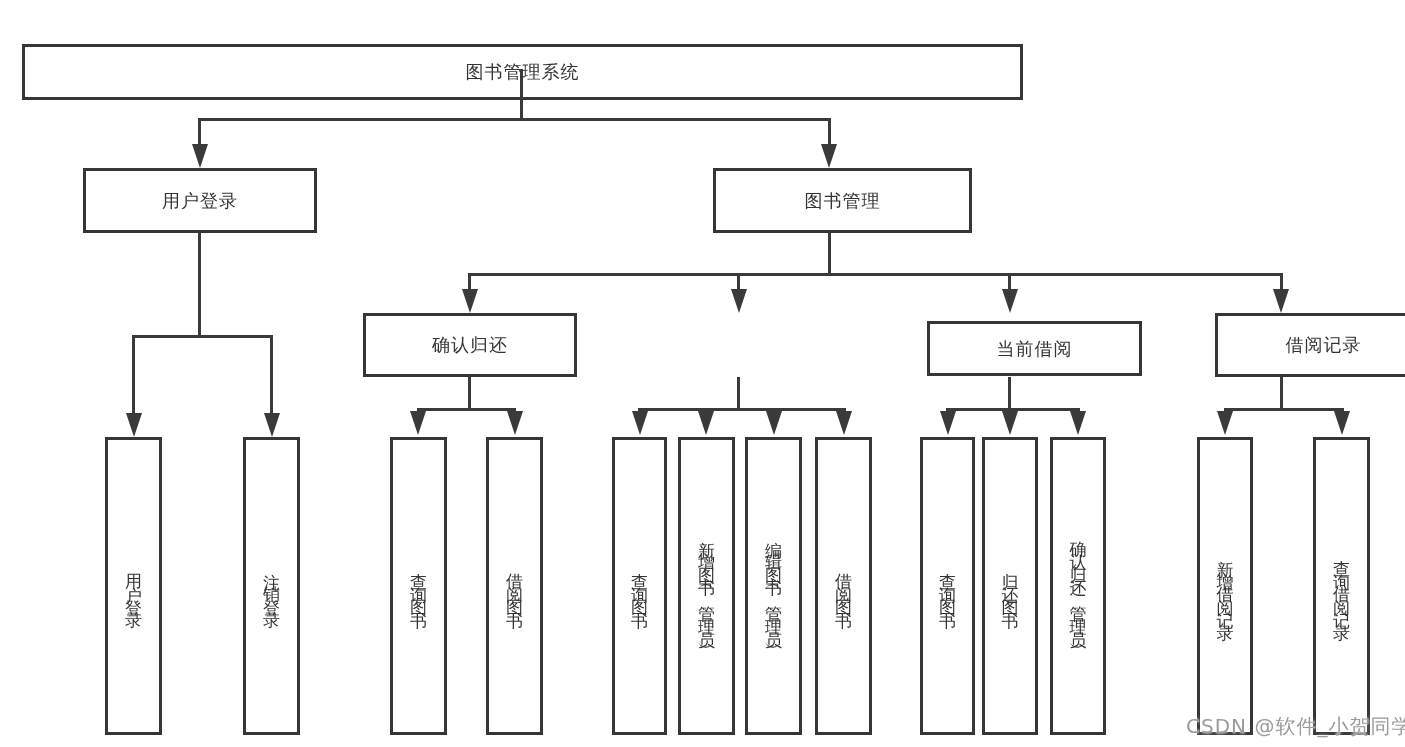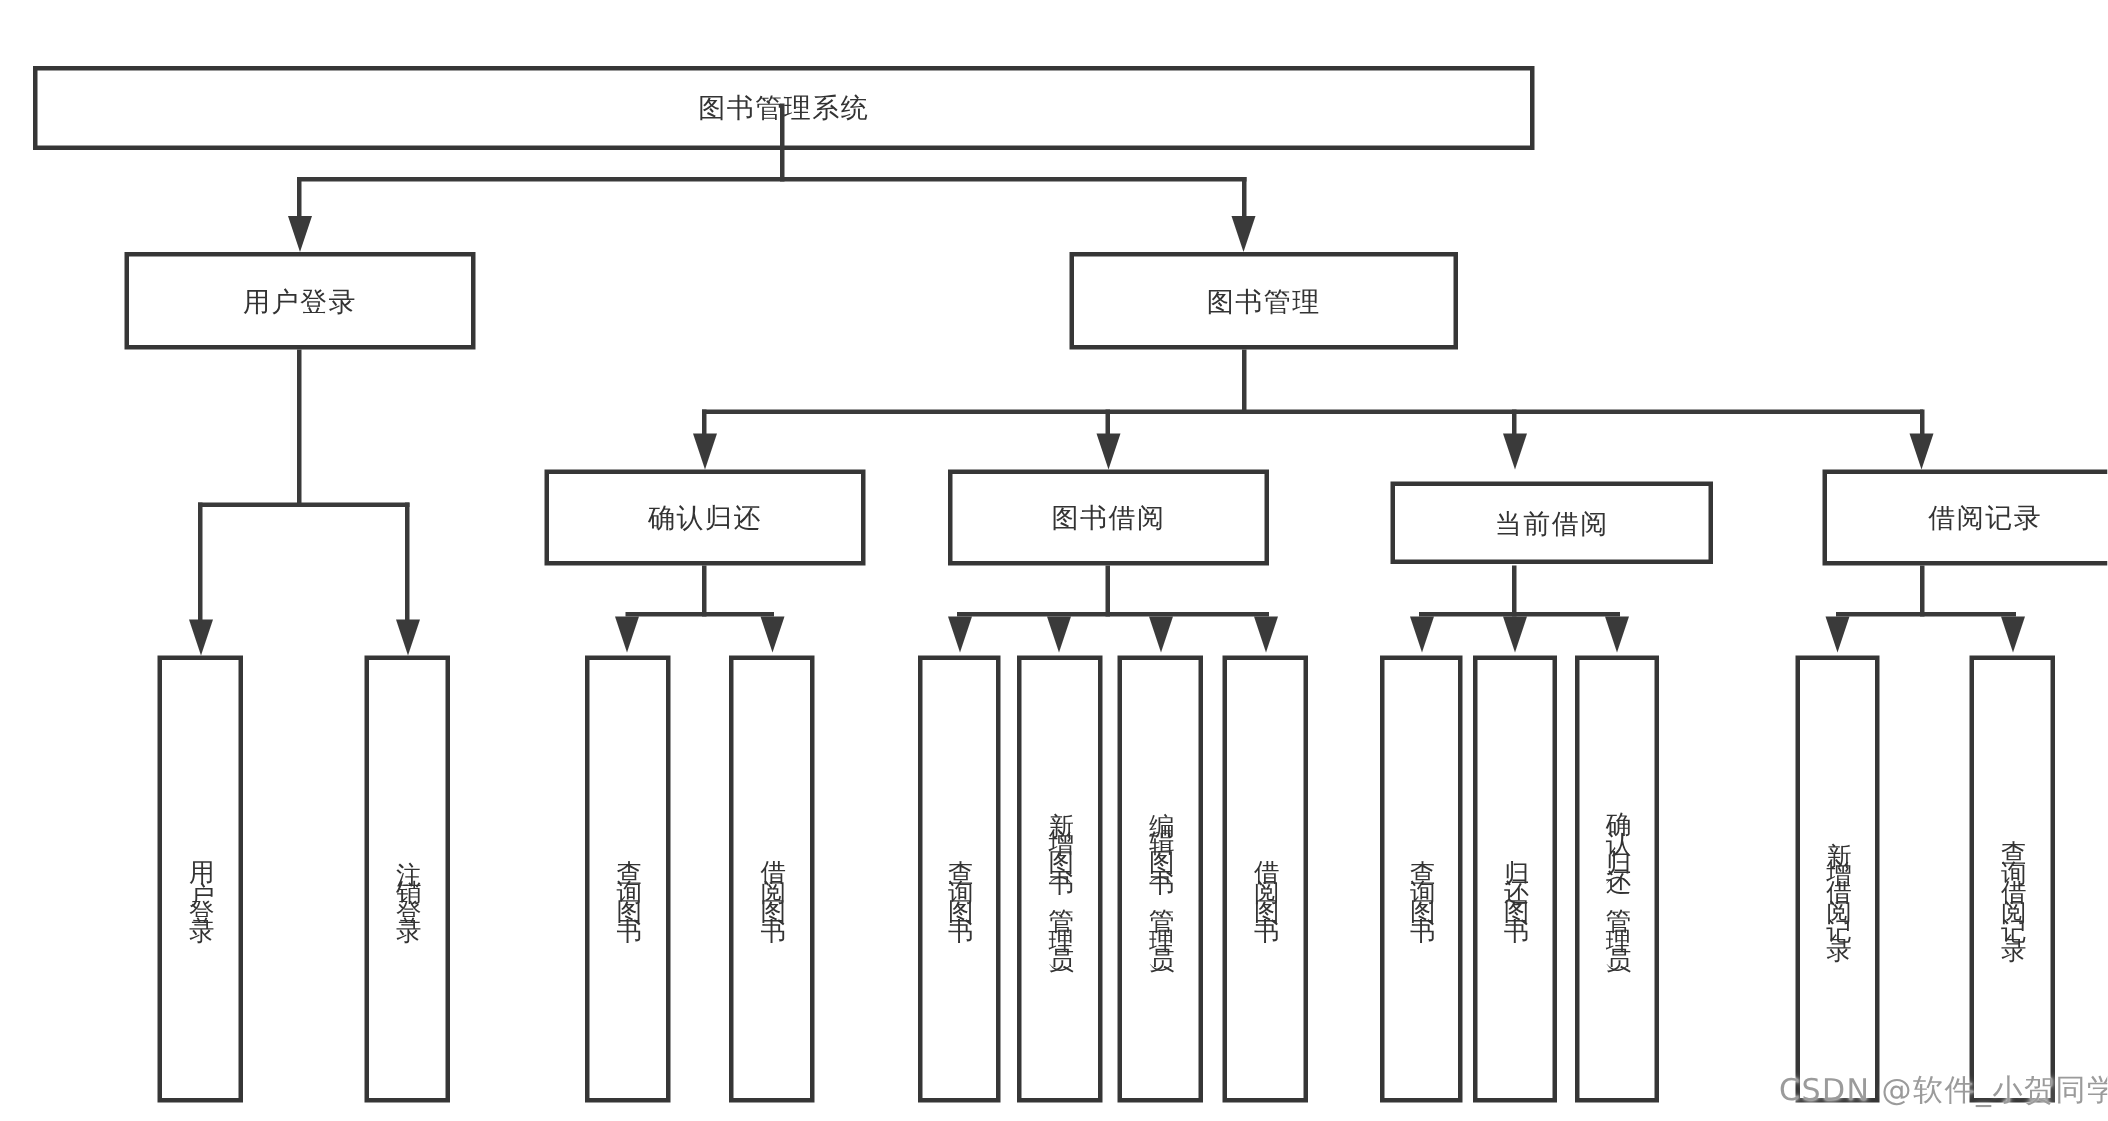--- a/index.html
+++ b/index.html
@@ -65,23 +65,20 @@
   </div>
 
   <div class="box h" style="left:713px;top:168px;width:259px;height:65px;">
     <span>图书管理</span>
   </div>
 
   <div class="box h" style="left:363px;top:313px;width:214px;height:64px;">
     <span>确认归还</span>
   </div>
 
-  <div class="box h" style="left:632px;top:313px;width:214px;height:64px;">
-    <span>图书借阅</span>
-  </div>
 
   <div class="box h" style="left:903px;top:321px;width:215px;height:55px;margin-left:24px;">
     <span>当前借阅</span>
   </div>
 
   <div class="box h" style="left:1173px;top:313px;width:217px;height:64px;margin-left:42px;">
     <span>借阅记录</span>
   </div>
 
   <div class="box v" style="left:105px;top:437px;width:57px;height:298px;">

